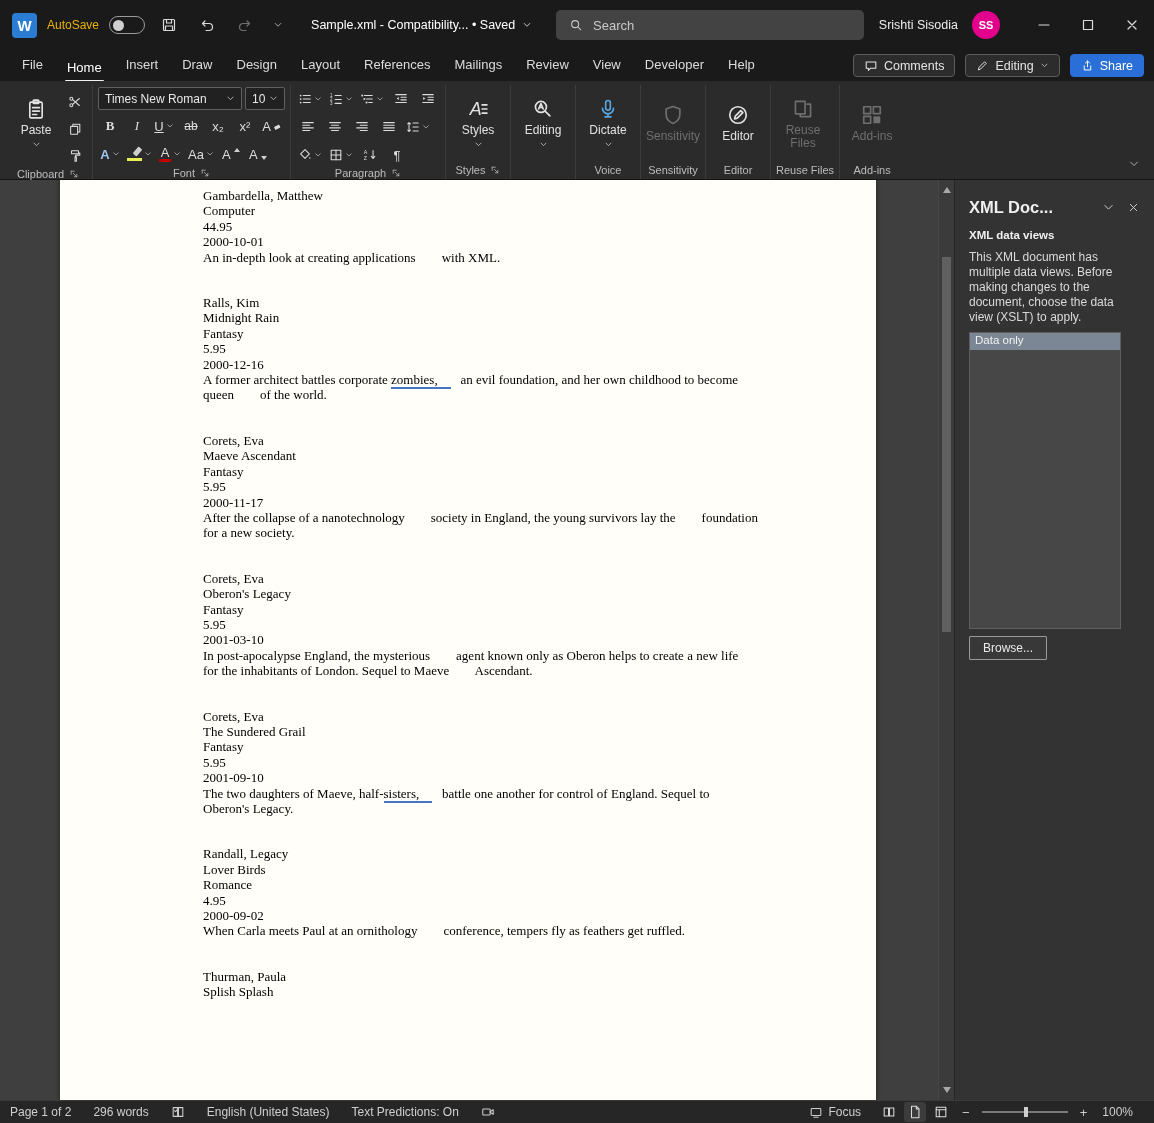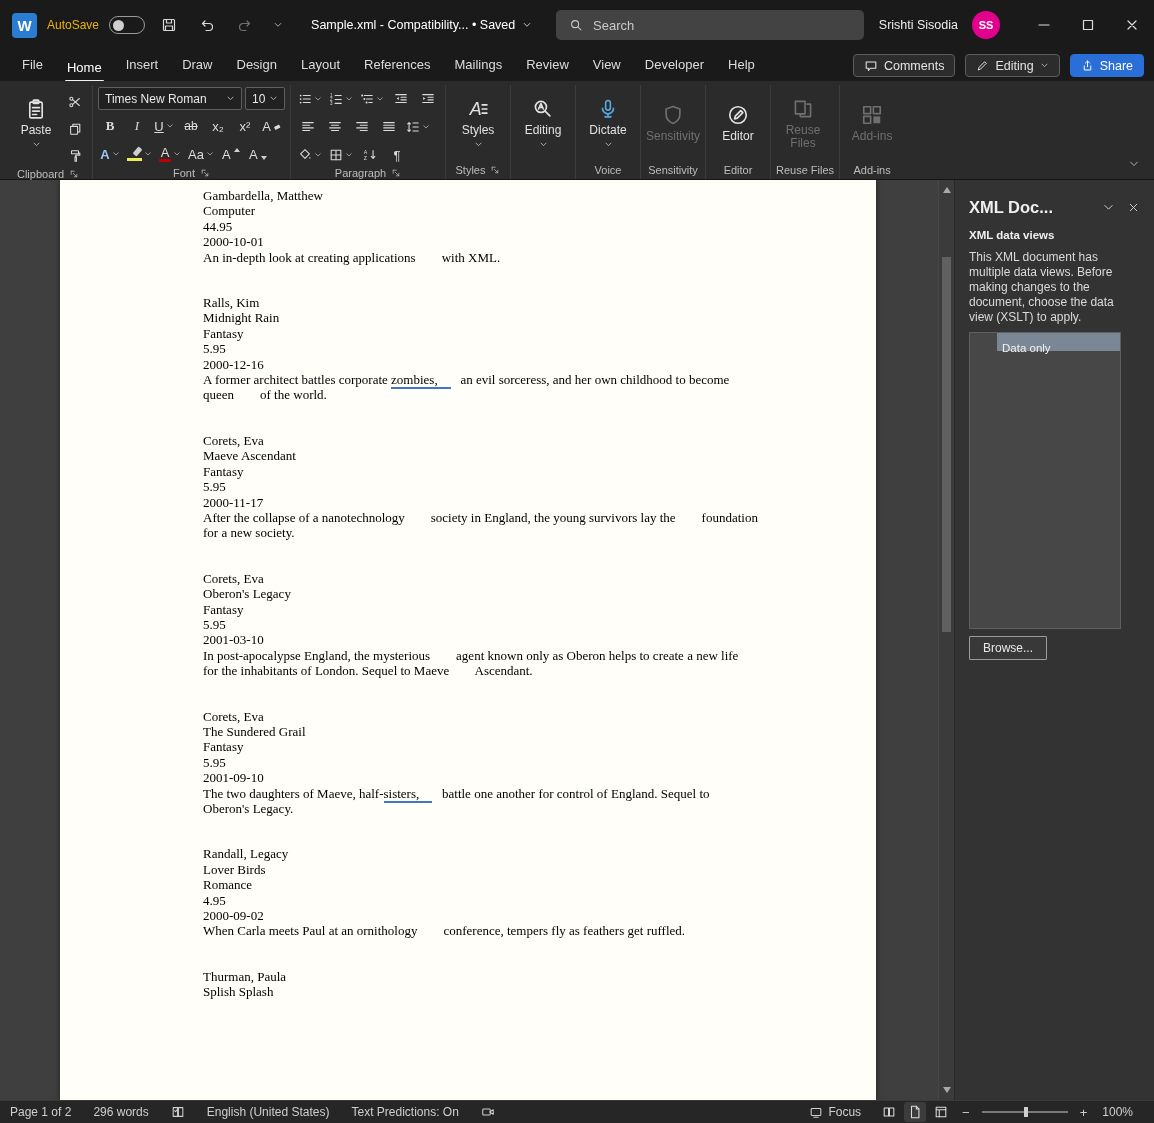--- a/index.html
+++ b/index.html
@@ -83,21 +83,21 @@
   .vthumb { position:absolute; left:3px; width:9px; top:77px; height:375px; background:#606060; }
 
   
   .taskpane { width:200px; background:#333333; border-left:1px solid #262626; padding:14px 14px 0 14px; flex:0 0 auto; }
   .tp-header { display:flex; align-items:center; margin:4px 0 12px;font-weight:bold; }
   .tp-title { flex:1; font-size:16.5px; color:#f0f0f0; }
   .tp-hicon { color:#cfcfcf; margin-left:12px; display:flex; }
   .tp-section { font-size:11.5px; font-weight:bold; color:#f0f0f0; margin-bottom:9px; }
   .tp-desc { font-size:12px; color:#dadada; line-height:15px; width:162px; }
   .tp-list { margin-top:7px; width:152px; height:297px; background:#474747; border:1px solid #5f5f5f; }
-  .tp-list-selected { height:17px; background:#7b8794; color:#f2f2f2; font-size:11.5px; padding:9px 5px;margin-left:27px; }
+  .tp-list-selected { height:17px; background:#7b8794; color:#f2f2f2; font-size:11.5px; padding:1px 5px; }
   .tp-browse { margin-top:7px; height:24px; width:78px; background:#383838; border:1px solid #9a9a9a; color:#e8e8e8; font-size:12px; display:flex; align-items:center; justify-content:center; border-radius:1px; }
 
   
   .statusbar { height:23px; background:#262626; border-top:1px solid #3a3a3a; display:flex; align-items:center; font-size:12px; color:#cfcfcf; padding:0 10px; gap:0; flex:0 0 auto; }
   .sb-item { display:flex; align-items:center; gap:5px; padding:0 11px; height:23px; }
   .sb-item:first-child { padding-left:0; }
   .sb-right { margin-left:auto; display:flex; align-items:center; }
   .zoom-track { width:86px; height:2px; background:#7a7a7a; position:relative; margin:0 8px; }
   .zoom-thumb { position:absolute; left:42px; top:-4px; width:4px; height:10px; background:#cfcfcf; }
   .zoom-glyph { font-size:13px; padding:0 4px; }
@@ -710,21 +710,21 @@
               <div class="line">44.95</div>
               <div class="line">2000-10-01</div>
               <div class="line"><span>An in-depth look at creating applications        with XML.</span></div>
             </div>
             <div class="book">
               <div class="line">Ralls, Kim</div>
               <div class="line">Midnight Rain</div>
               <div class="line">Fantasy</div>
               <div class="line">5.95</div>
               <div class="line">2000-12-16</div>
-              <div class="line"><span>A former architect battles corporate </span><span class="u-seg">zombies,    </span><span>   an evil sorceress, and her own childhood to become</span></div>
+              <div class="line"><span>A former architect battles corporate </span><span class="u-seg">zombies,    </span><span>   an evil foundation, and her own childhood to become</span></div>
               <div class="line"><span>queen        of the world.</span></div>
             </div>
             <div class="book">
               <div class="line">Corets, Eva</div>
               <div class="line">Maeve Ascendant</div>
               <div class="line">Fantasy</div>
               <div class="line">5.95</div>
               <div class="line">2000-11-17</div>
               <div class="line"><span>After the collapse of a nanotechnology        society in England, the young survivors lay the        foundation</span></div>
               <div class="line"><span>for a new society.</span></div>

